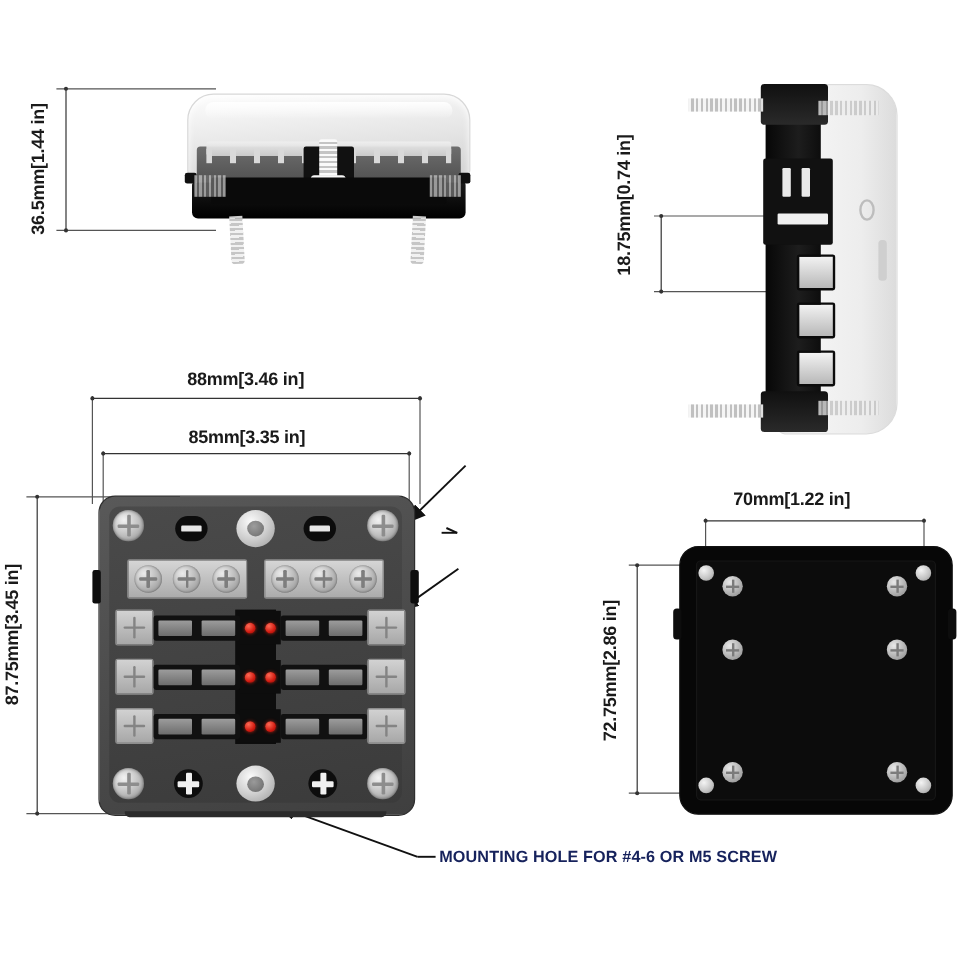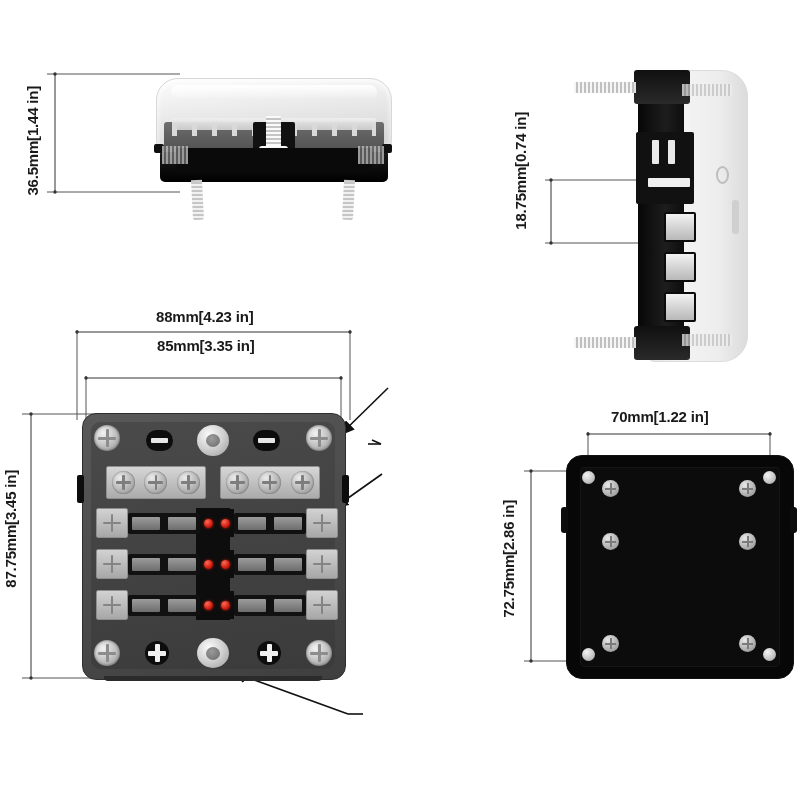--- a/index.html
+++ b/index.html
@@ -441,23 +441,23 @@
     <div class="sv-tongue"></div>
     <div class="sv-term t1"></div>
     <div class="sv-term t2"></div>
     <div class="sv-term t3"></div>
     <div class="sv-ear"></div>
     <div class="sv-ring"></div>
   </div>
 
   <div class="dim v rot" style="left:512px;top:112px;">18.75mm[0.74 in]</div>
 
-  <div class="dim h" style="left:156px;top:308px;">88mm[4.23 in]</div>
-
-  <div class="dim h" style="left:157px;top:337px;">85mm[3.35 in]</div>
+  <div class="dim h" style="left:156px;top:308px;">88mm[3.46 in]</div>
+
+  <div class="dim h" style="left:157px;top:356px;">85mm[3.35 in]</div>
 
   <div class="dim v rot" style="left:2px;top:470px;">87.75mm[3.45 in]</div>
 
   <div class="view" id="frontview">
     <div class="fv-shell"></div>
     <div class="fv-inner"></div>
 
     <div class="fv-tabL"></div>
     <div class="fv-tabR"></div>
 
@@ -545,14 +545,17 @@
     <div class="bv-hole h4"></div>
     <div class="bv-screw s1"></div>
     <div class="bv-screw s2"></div>
     <div class="bv-screw s3"></div>
     <div class="bv-screw s4"></div>
     <div class="bv-screw s5"></div>
     <div class="bv-screw s6"></div>
   </div>
 
 
+  <div class="callout" style="left:366px;top:703px;">
+    <div>MOUNTING HOLE FOR #4-6 OR M5 SCREW</div>
+  </div>
 
 </div>
 
 </body></html>

